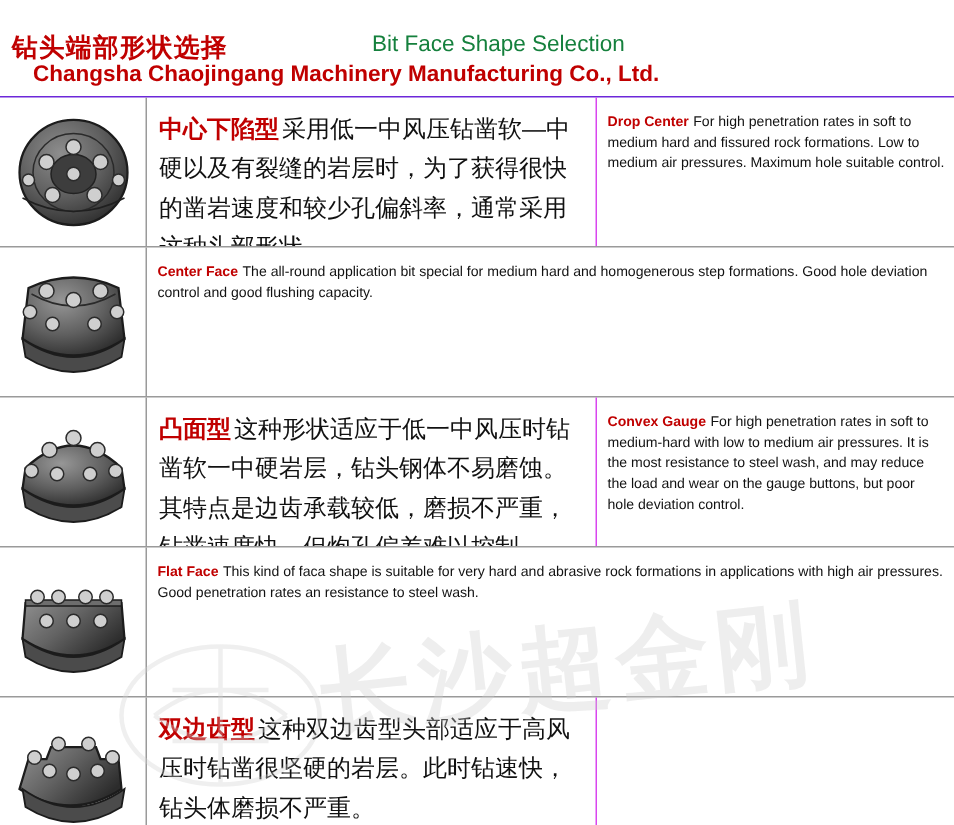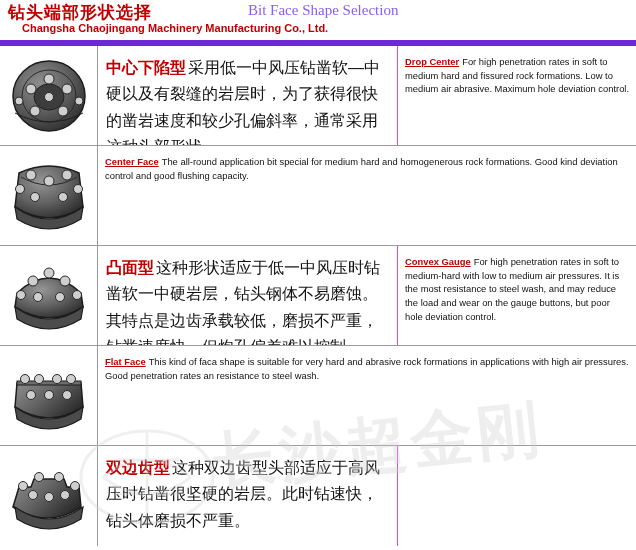--- a/index.html
+++ b/index.html
@@ -19,47 +19,47 @@
     width: 636px;
     height: 550px;
     background: #ffffff;
     overflow: hidden;
   }
 
   
   .header {
     position: relative;
     height: 46px;
-    border-bottom: 6px solid #6d28d9;
-    box-sizing: border-box;
+    border-bottom: 1px solid #6d28d9;
+    box-sizing: border-box;
+    margin-top: 19px;
   }
   .title-cn {
     position: absolute;
     left: 8px;
     top: 1px;
     font-size: 17px;
     font-weight: bold;
     color: #c00000;
     letter-spacing: 1px;
     white-space: nowrap;
   }
   .title-en {
     position: absolute;
     left: 248px;
     top: 2px;
     font-size: 15px;
-    color: #8b5cf6;
+    color: #15803d;
     white-space: nowrap;
-    font-family: Liberation Serif, serif;
   }
   .company {
     position: absolute;
     left: 22px;
     top: 22px;
-    font-size: 11px;
+    font-size: 15px;
     font-weight: bold;
     color: #c00000;
     white-space: nowrap;
   }
 
   
   .watermark {
     position: absolute;
     left: 75px;
     top: 385px;
@@ -127,21 +127,20 @@
   }
   .cn-term {
     font-weight: bold;
     color: #c00000;
     margin-right: 2px;
   }
   .en-term {
     font-weight: bold;
     color: #c00000;
     margin-right: 3px;
-    text-decoration: underline;
   }
 
   
   .bit {
     width: 88px;
     height: 86px;
     display: block;
   }
 </style>
 </head>
@@ -194,21 +193,21 @@
             <circle cx="14" cy="48" r="4"></circle>
             <circle cx="74" cy="48" r="4"></circle>
           </g>
           <path d="M10 60 q34 18 68 0" fill="none" stroke="#1f1f1f" stroke-width="1"></path>
         </svg>
       </div>
       <div class="cell-cn">
         <span class="cn-term">中心下陷型</span><span>采用低一中风压钻凿软—中硬以及有裂缝的岩层时，为了获得很快的凿岩速度和较少孔偏斜率，通常采用这种头部形状。</span>
       </div>
       <div class="cell-en">
-        <span class="en-term">Drop Center</span><span>For high penetration rates in soft to medium hard and fissured rock formations. Low to medium air abrasive. Maximum hole deviation control.</span>
+        <span class="en-term">Drop Center</span><span>For high penetration rates in soft to medium hard and fissured rock formations. Low to medium air pressures. Maximum hole suitable control.</span>
       </div>
     </div>
 
     <div class="row">
       <div class="cell-img">
         <svg class="bit" viewBox="0 0 88 86">
           <defs>
             <radialGradient id="g2" cx="38%" cy="30%" r="78%">
               <stop offset="0%" stop-color="#969696"></stop>
               <stop offset="55%" stop-color="#606060"></stop>
@@ -223,21 +222,21 @@
             <circle cx="44" cy="28" r="5"></circle>
             <circle cx="62" cy="22" r="5"></circle>
             <circle cx="15" cy="36" r="4.5"></circle>
             <circle cx="73" cy="36" r="4.5"></circle>
             <circle cx="30" cy="44" r="4.5"></circle>
             <circle cx="58" cy="44" r="4.5"></circle>
           </g>
         </svg>
       </div>
       <div class="cell-en">
-        <span class="en-term">Center Face</span><span>The all-round application bit special for medium hard and homogenerous rock formations. Good kind deviation control and good flushing capacity.</span>
+        <span class="en-term">Center Face</span><span>The all-round application bit special for medium hard and homogenerous step formations. Good hole deviation control and good flushing capacity.</span>
       </div>
     </div>
 
     <div class="row">
       <div class="cell-img">
         <svg class="bit" viewBox="0 0 88 86">
           <defs>
             <radialGradient id="g3" cx="38%" cy="30%" r="78%">
               <stop offset="0%" stop-color="#979797"></stop>
               <stop offset="55%" stop-color="#5f5f5f"></stop>

